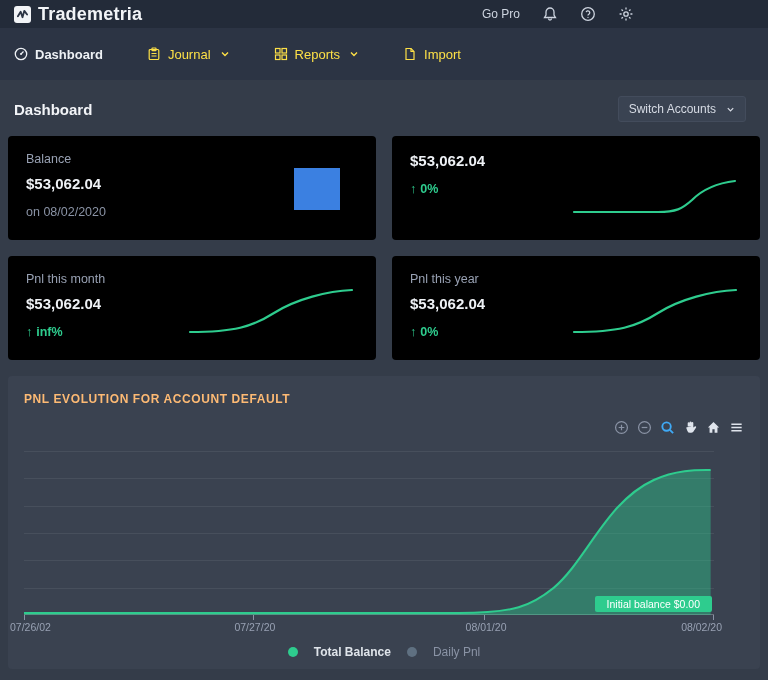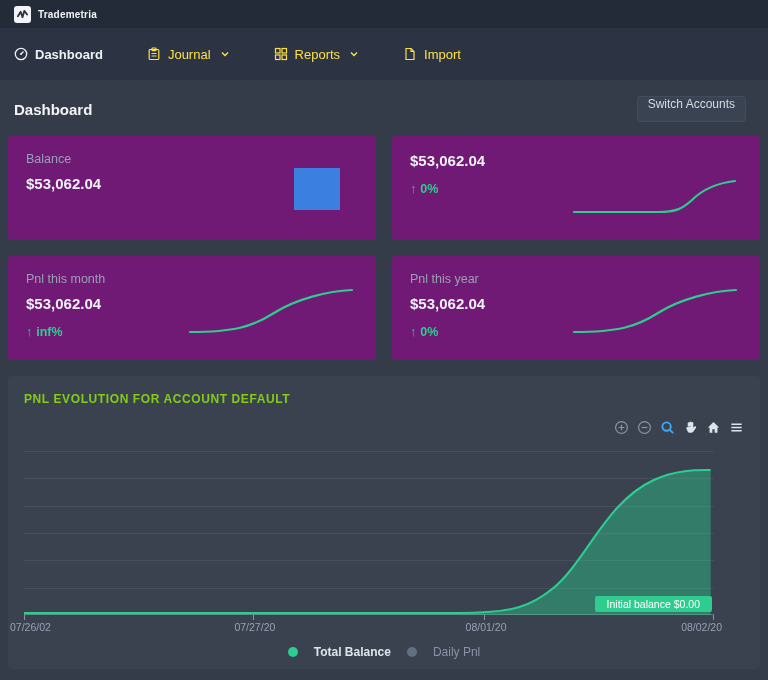--- a/index.html
+++ b/index.html
@@ -5,51 +5,51 @@
   * { margin:0; padding:0; box-sizing:border-box; }
   html,body { width:768px; height:680px; overflow:hidden; }
   body {
     font-family:"Liberation Sans","DejaVu Sans",sans-serif;
     background:#343c49; color:#eef1f5; font-size:13px;
   }
   
   .topbar{ height:28px; background:#232b39; display:flex; align-items:center; padding:0 14px; }
   .brand{ display:flex; align-items:center; gap:7px; }
   .brand-mark{ width:17px; height:17px; background:#f2f4f7; border-radius:3px; display:flex; align-items:center; justify-content:center; }
-  .brand-name{ font-weight:bold; font-size:10px; letter-spacing:.2px; color:#f2f4f7; }
+  .brand-name{ font-weight:bold; font-size:18px; letter-spacing:.2px; color:#f2f4f7; }
   .topbar-right{ margin-left:auto; display:flex; align-items:center; gap:22px; padding-right:120px; }
   .gopro{ color:#cdd4df; font-size:12px; cursor:pointer; background:none; border:none; font-family:inherit; }
   .top-icon{ width:16px; height:16px; color:#cdd4df; display:inline-flex; cursor:pointer; }
   .top-icon svg{ width:100%; height:100%; }
   
   .navbar{ height:52px; background:#2c3444; display:flex; align-items:center; padding:0 14px; gap:44px; }
   .nav-item{ display:flex; align-items:center; gap:7px; color:#fde047; font-size:13px; cursor:pointer; }
   .nav-item.active{ color:#eef1f5; font-weight:bold; }
   .nav-ic{ width:14px; height:14px; display:inline-flex; }
   .nav-ic svg{ width:100%; height:100%; }
   .chev{ width:10px; height:10px; display:inline-flex; margin-left:2px; }
   
   .page-head{ display:flex; align-items:center; padding:16px 14px 14px 14px; }
   .page-title{ font-size:15px; font-weight:bold; color:#f2f4f7; }
   .switch-btn{ margin-left:auto; margin-right:8px; background:#3a4352; color:#d6dbe4; border:1px solid #434c5c;
     border-radius:3px; height:26px; padding:0 10px; font-size:12px; display:flex; align-items:center; gap:10px;
-    cursor:pointer; font-family:inherit;flex-direction:column; }
+    cursor:pointer; font-family:inherit; }
   
   .cards{ display:grid; grid-template-columns:1fr 1fr; gap:16px; padding:0 8px; }
-  .card{ background:#701a75; border-radius:4px; height:104px; position:relative; padding:16px 18px; }
+  .card{ background:#000000; border-radius:4px; height:104px; position:relative; padding:16px 18px; }
   .card-label{ color:#98a1b3; font-size:12.5px; margin-bottom:9px; }
   .card-value{ color:#eef1f5; font-size:15px; font-weight:bold; margin-bottom:13px; }
   .card-sub{ color:#8a93a5; font-size:12.5px; }
   .card-change{ color:#2ecc8e; font-size:12.5px; font-weight:bold; display:flex; align-items:center; gap:4px; }
   .blue-box{ position:absolute; right:36px; top:32px; width:46px; height:42px; background:#3b80e1; }
   .spark{ position:absolute; right:20px; top:26px; width:170px; height:62px; }
   .spark path{ fill:none; stroke:#2ecc8e; stroke-width:2.2; stroke-linecap:round; }
   
   .chart-card{ margin:16px 8px 0 8px; background:#3a4250; border-radius:4px; padding:16px; height:293px; position:relative; }
-  .chart-title{ font-size:12px; font-weight:bold; letter-spacing:.6px; color:#84cc16; }
+  .chart-title{ font-size:12px; font-weight:bold; letter-spacing:.6px; color:#fdba74; }
   .chart-toolbar{ position:absolute; right:16px; top:44px; display:flex; align-items:center; gap:8px; }
   .tb-ic{ width:15px; height:15px; display:inline-flex; color:#8a93a5; cursor:pointer; }
   .tb-ic svg{ width:100%; height:100%; }
   .tb-ic.active{ color:#3fa9f5; }
   .tb-ic.light{ color:#dfe4ec; }
   .chart-zone{ position:absolute; left:16px; right:16px; top:68px; bottom:40px; display:flex; }
   .y-gutter{ width:72px; position:relative; }
   .y-label{ position:absolute; right:8px; transform:translateY(-50%); font-size:10.5px; color:#98a1b3; white-space:nowrap; }
   .y-title{ position:absolute; left:-2px; top:50%; transform:rotate(-90deg); font-size:11px; color:#98a1b3; }
   .plot{ position:relative; flex:1; margin-right:30px; height:171px; }
@@ -73,20 +73,42 @@
 
 <div class="topbar">
   <div class="brand">
     <span class="brand-mark">
       <svg width="11" height="11" viewBox="0 0 12 12">
           <polyline points="1,8 4,3 6,9 8,2 11,6" fill="none" stroke="#2c3444" stroke-width="2" stroke-linejoin="round" stroke-linecap="round"></polyline>
         </svg>
     </span>
     <span class="brand-name">Trademetria</span>
   </div>
+  <div class="topbar-right">
+    <button class="gopro">Go Pro</button>
+    <span class="top-icon">
+      <svg viewBox="0 0 16 16" fill="none" stroke="currentColor" stroke-width="1.3">
+          <path d="M8 2 a4 4 0 0 1 4 4 v3 l1.5 2.5 H2.5 L4 9 V6 a4 4 0 0 1 4-4 z"></path>
+          <path d="M6.5 12.5 a1.5 1.5 0 0 0 3 0"></path>
+        </svg>
+    </span>
+    <span class="top-icon">
+      <svg viewBox="0 0 16 16" fill="none" stroke="currentColor" stroke-width="1.3">
+          <circle cx="8" cy="8" r="6.3"></circle>
+          <path d="M6.2 6.2 a1.8 1.8 0 1 1 2.6 2 c-.6.4-.8.8-.8 1.3"></path>
+          <circle cx="8" cy="11.4" r=".6" fill="currentColor" stroke="none"></circle>
+        </svg>
+    </span>
+    <span class="top-icon">
+      <svg viewBox="0 0 16 16" fill="none" stroke="currentColor" stroke-width="1.3">
+          <circle cx="8" cy="8" r="2.2"></circle>
+          <path d="M8 1.6v2M8 12.4v2M1.6 8h2M12.4 8h2M3.5 3.5l1.4 1.4M11.1 11.1l1.4 1.4M12.5 3.5l-1.4 1.4M4.9 11.1l-1.4 1.4"></path>
+        </svg>
+    </span>
+  </div>
 </div>
 
 <div class="navbar">
   <div class="nav-item active">
     <span class="nav-ic">
       <svg viewBox="0 0 14 14" fill="none" stroke="currentColor" stroke-width="1.3">
           <circle cx="7" cy="7" r="5.7"></circle>
           <path d="M7 7 L9.5 4.5"></path>
           <circle cx="7" cy="7" r="1" fill="currentColor" stroke="none"></circle>
         </svg>
@@ -143,20 +165,21 @@
         <polyline points="2,3.5 5,6.5 8,3.5" fill="none" stroke="#d6dbe4" stroke-width="1.4"></polyline>
       </svg>
   </button>
 </div>
 
 <div class="cards">
 
   <div class="card">
     <div class="card-label">Balance</div>
     <div class="card-value">$53,062.04</div>
+    <div class="card-sub">on 08/02/2020</div>
     <div class="blue-box"></div>
   </div>
 
   <div class="card">
     <div class="card-value">$53,062.04</div>
     <div class="card-change">
       <span>↑</span>
       <span>0%</span>
     </div>
     <svg class="spark" viewBox="0 0 170 62" preserveAspectRatio="none">

